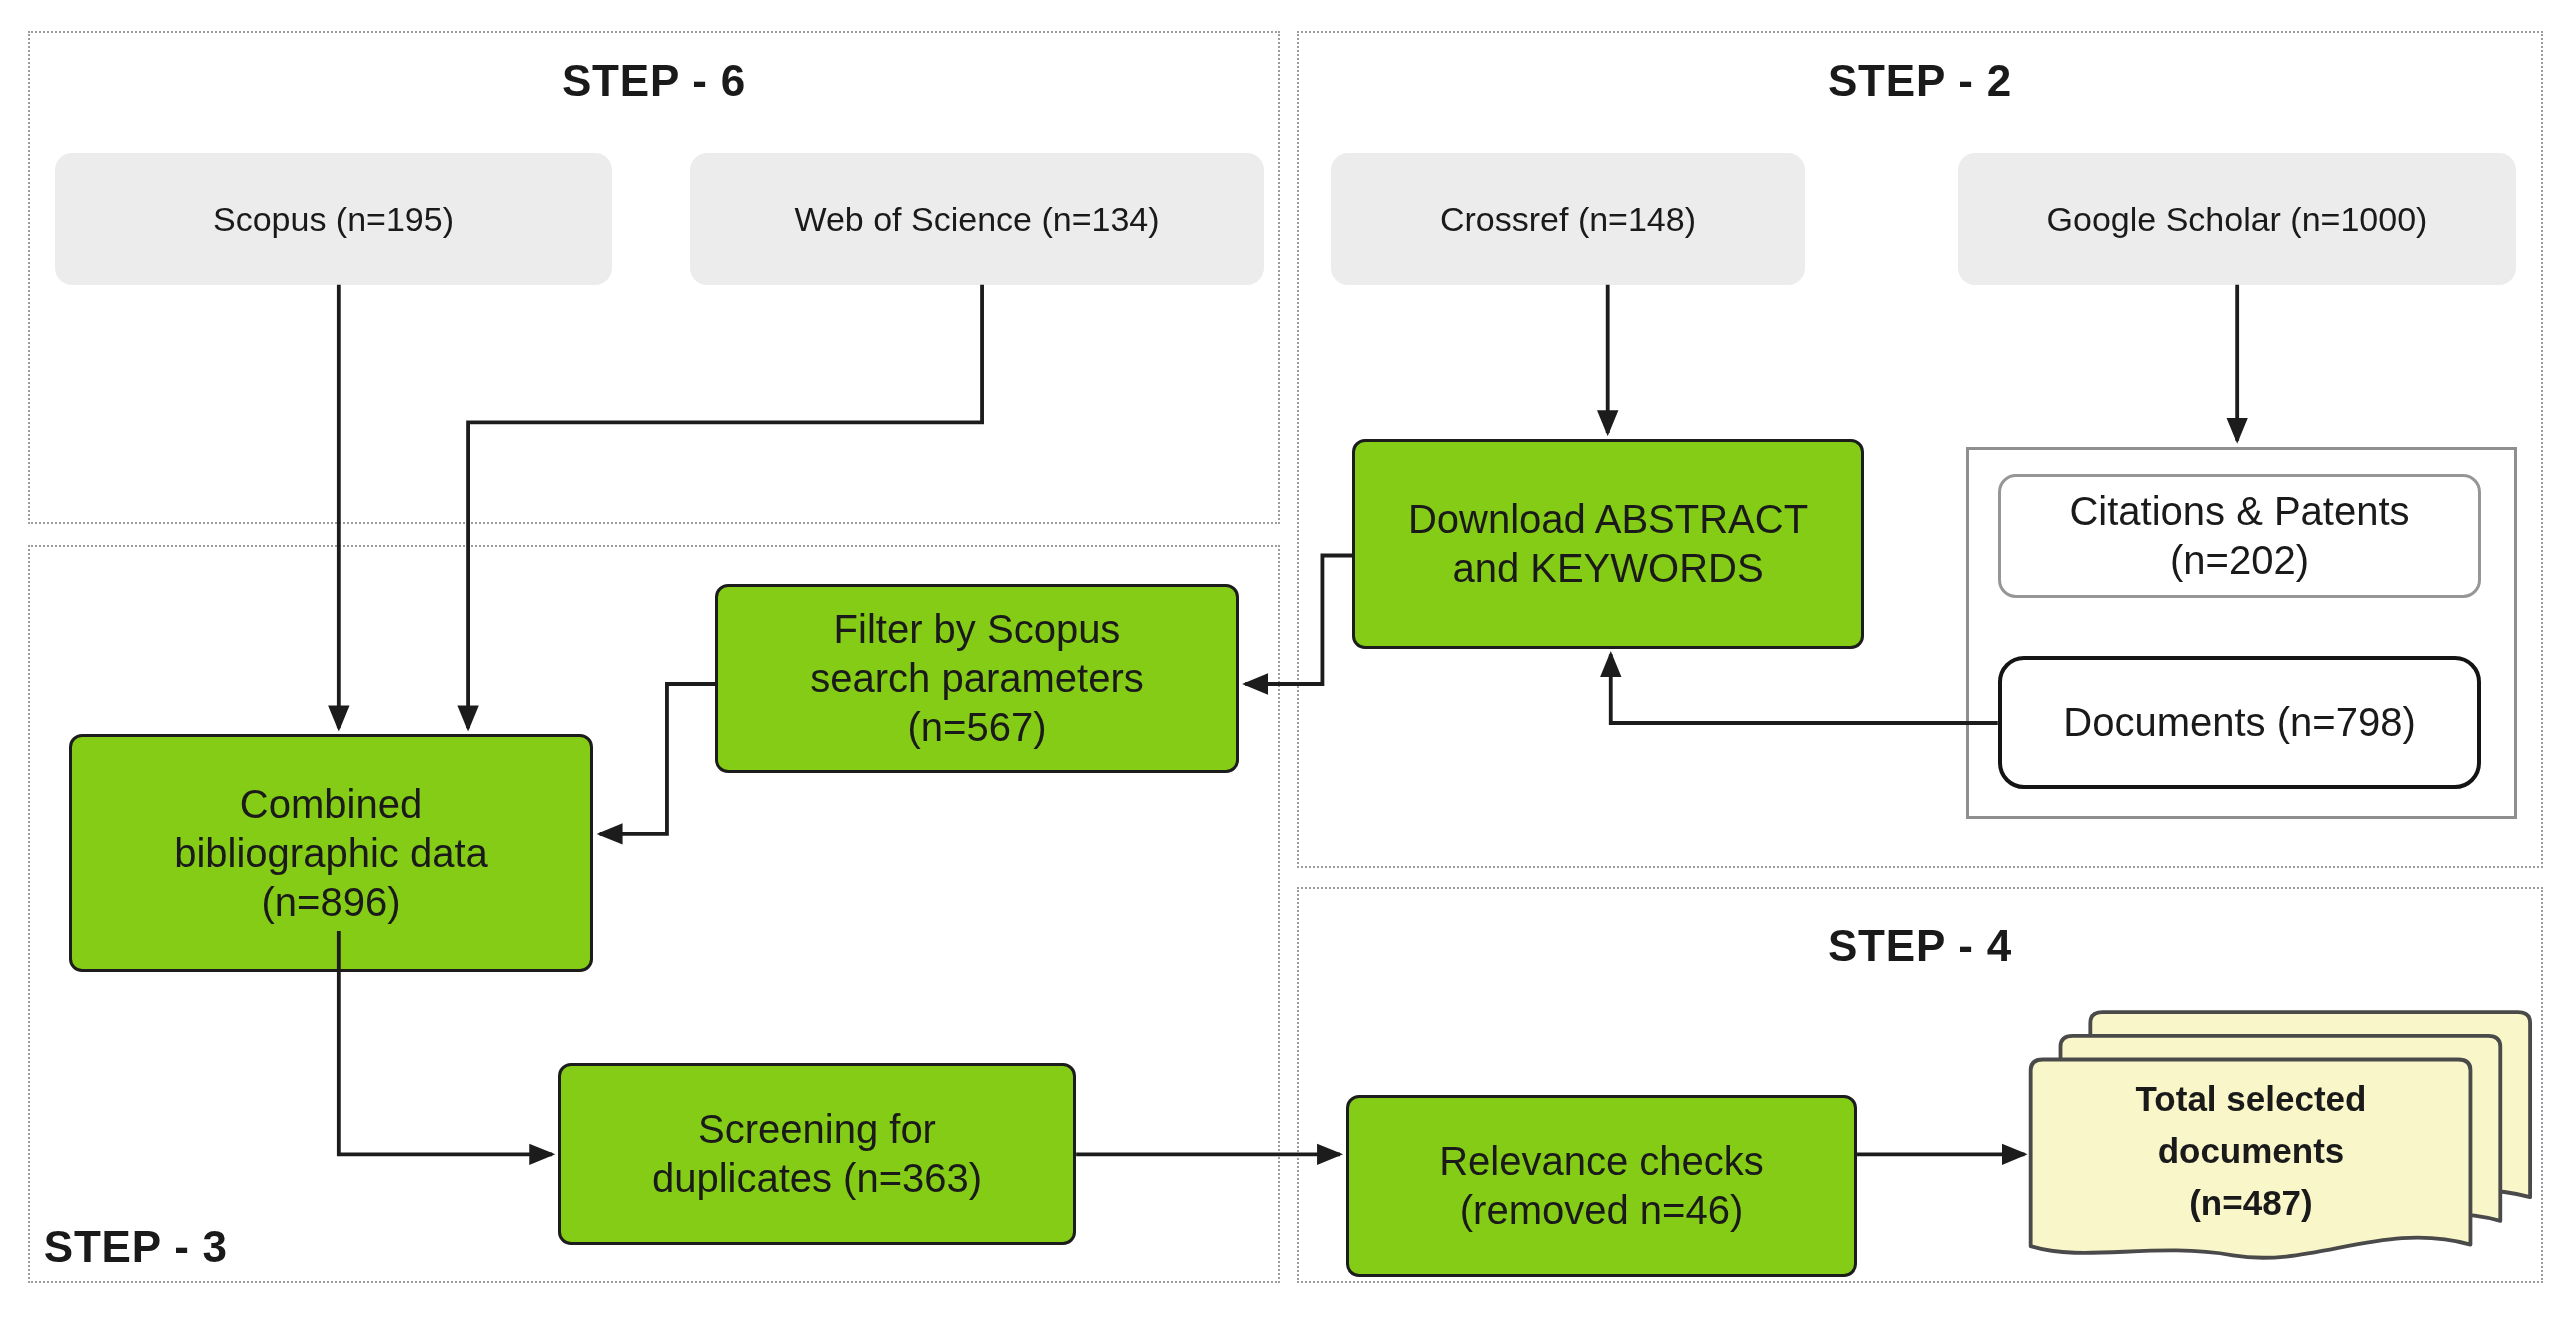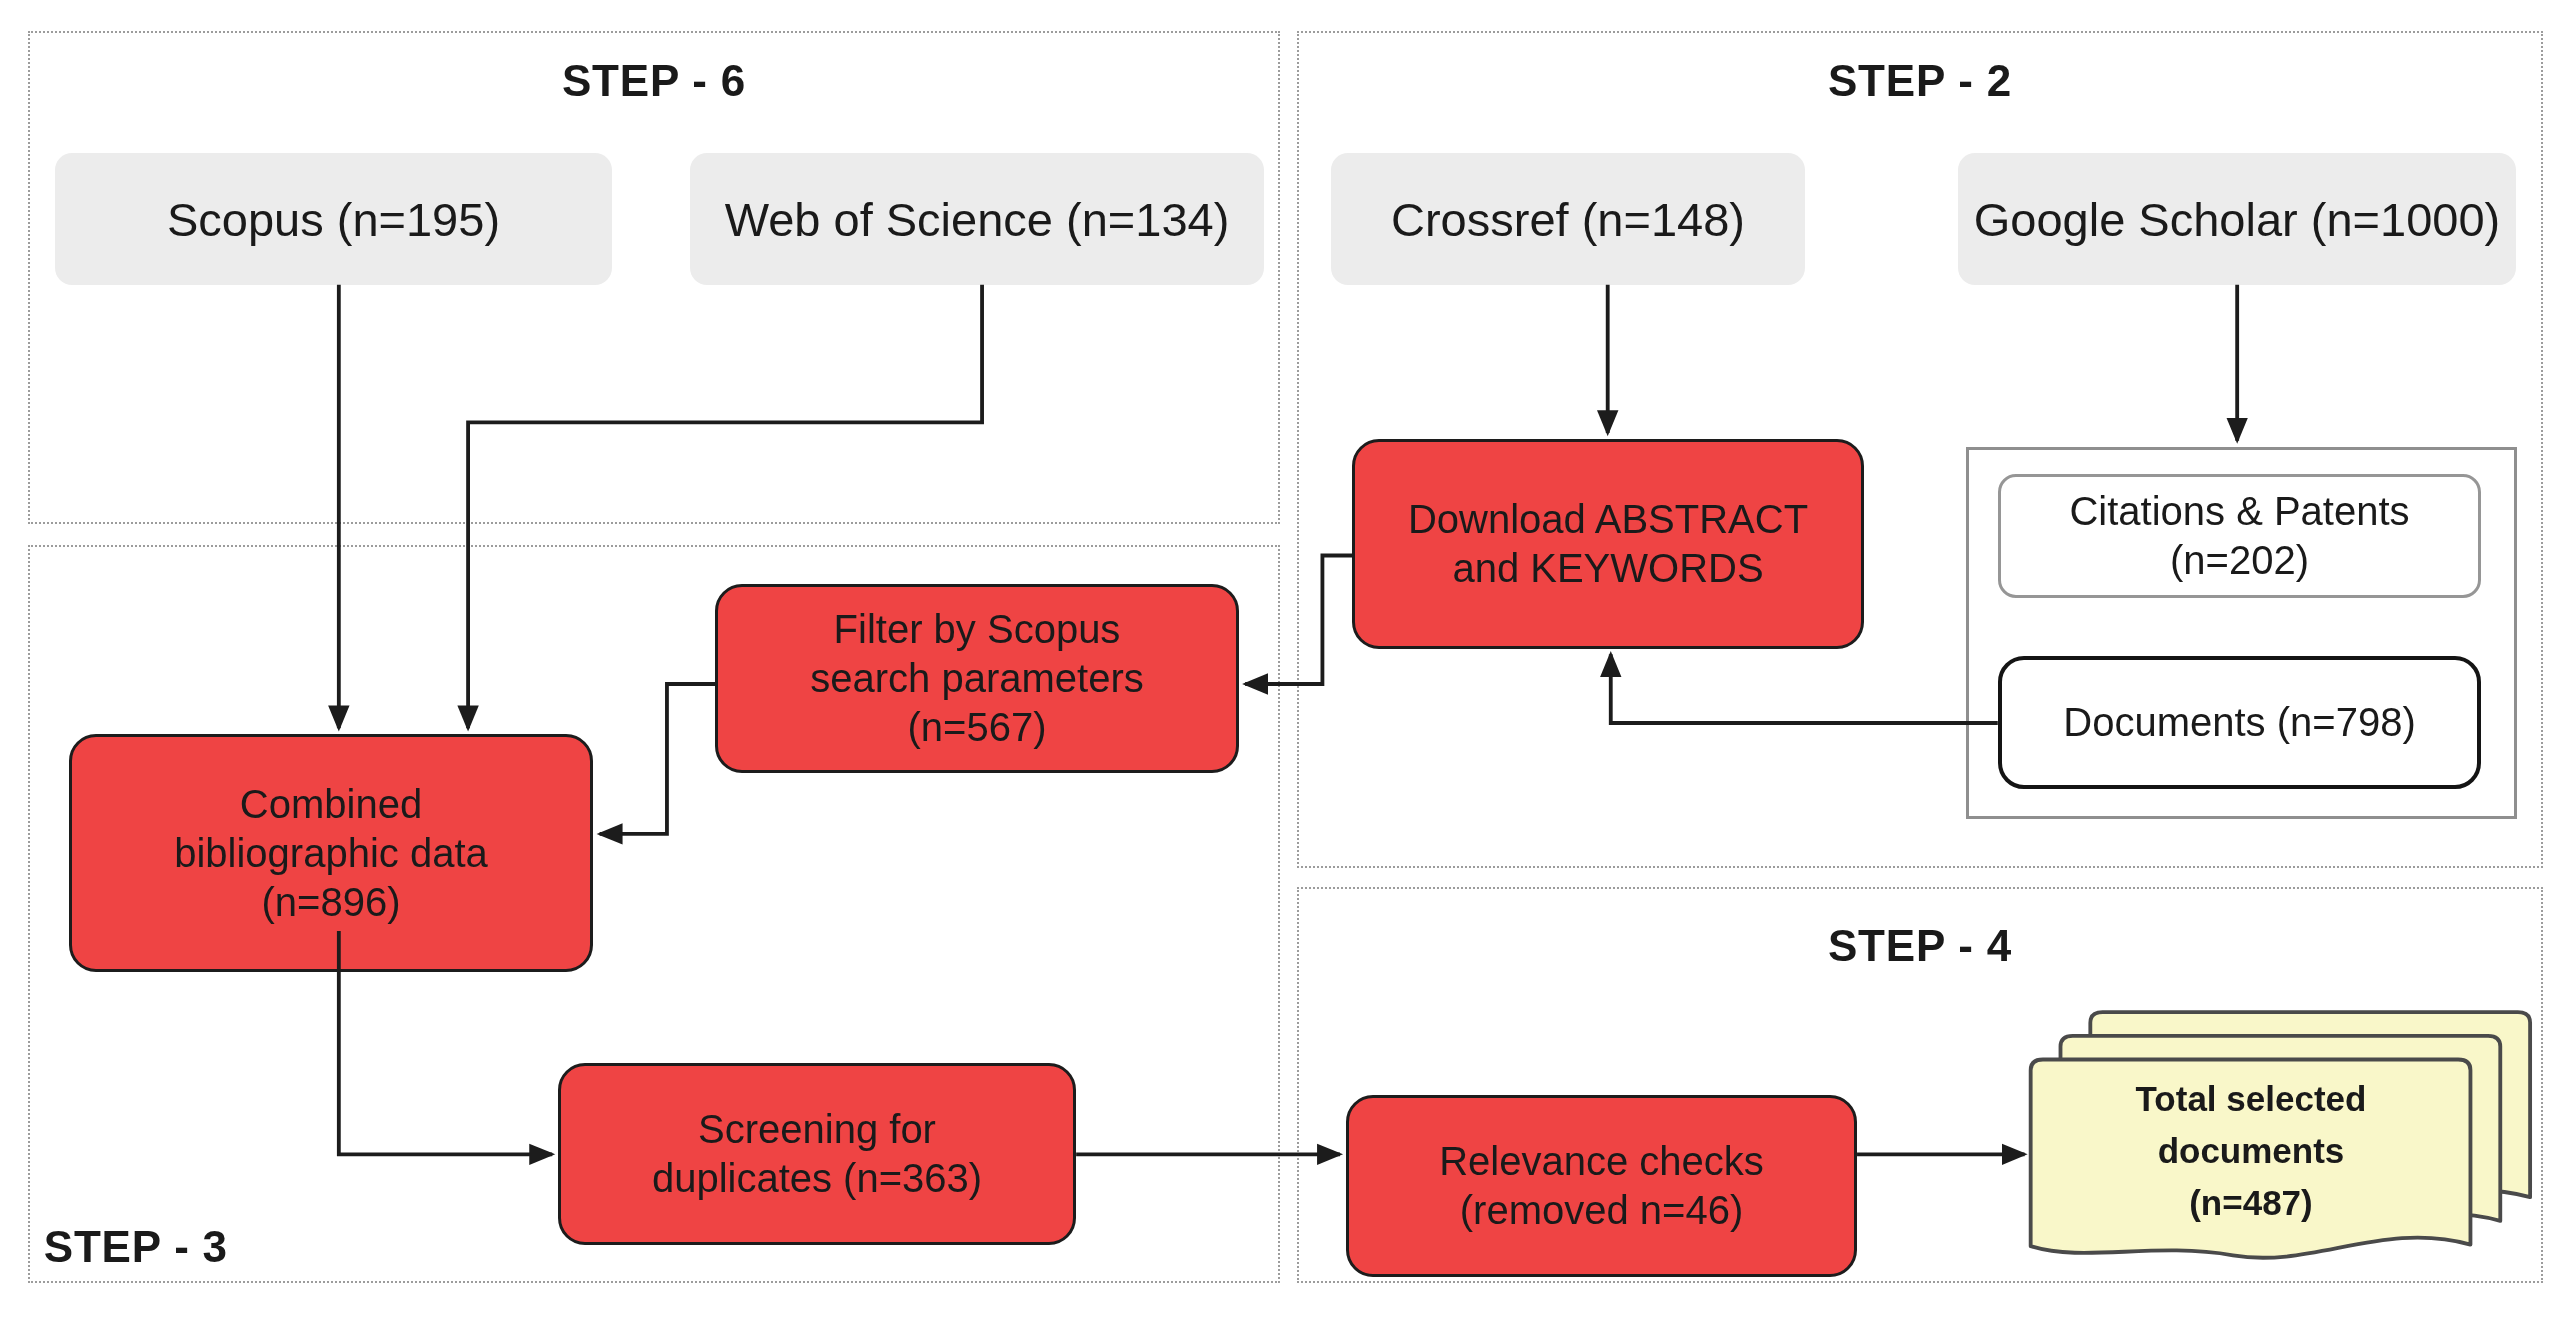--- a/index.html
+++ b/index.html
@@ -18,22 +18,22 @@
   .step-label.bottom-left { top:auto; bottom:9.2px; left:13.8px; width:auto; text-align:left;margin-top:12px; }
   .step-label.pad { top:32px; }
 
   
   .node {
     position:absolute; box-sizing:border-box;
     display:flex; align-items:center; justify-content:center;
     text-align:center; white-space:pre-line;
     font-size:40px; line-height:49px;
   }
-  .source  { background:#ececec; border-radius:17px; font-size:47px; }
-  .process { background:#ef4444; border:3.8px solid #1c1c1c; border-radius:27px; }
+  .source  { background:#ececec; border-radius:17px; font-size:34px; }
+  .process { background:#84cc16; border:3.8px solid #1c1c1c; border-radius:13px; }
   .group   { background:#ffffff; border:3.1px solid #8f8f8f; }
   .soft    { background:#ffffff; border:3.1px solid #969696; border-radius:18px; }
   .result  { background:#ffffff; border:4.6px solid #141414; border-radius:26px; }
 
   .doc-label {
     position:absolute; display:flex; align-items:center; justify-content:center;
     text-align:center; white-space:pre-line;
     font-size:35px; line-height:52px; font-weight:bold;
   }
   svg.overlay { position:absolute; left:0; top:0; }

